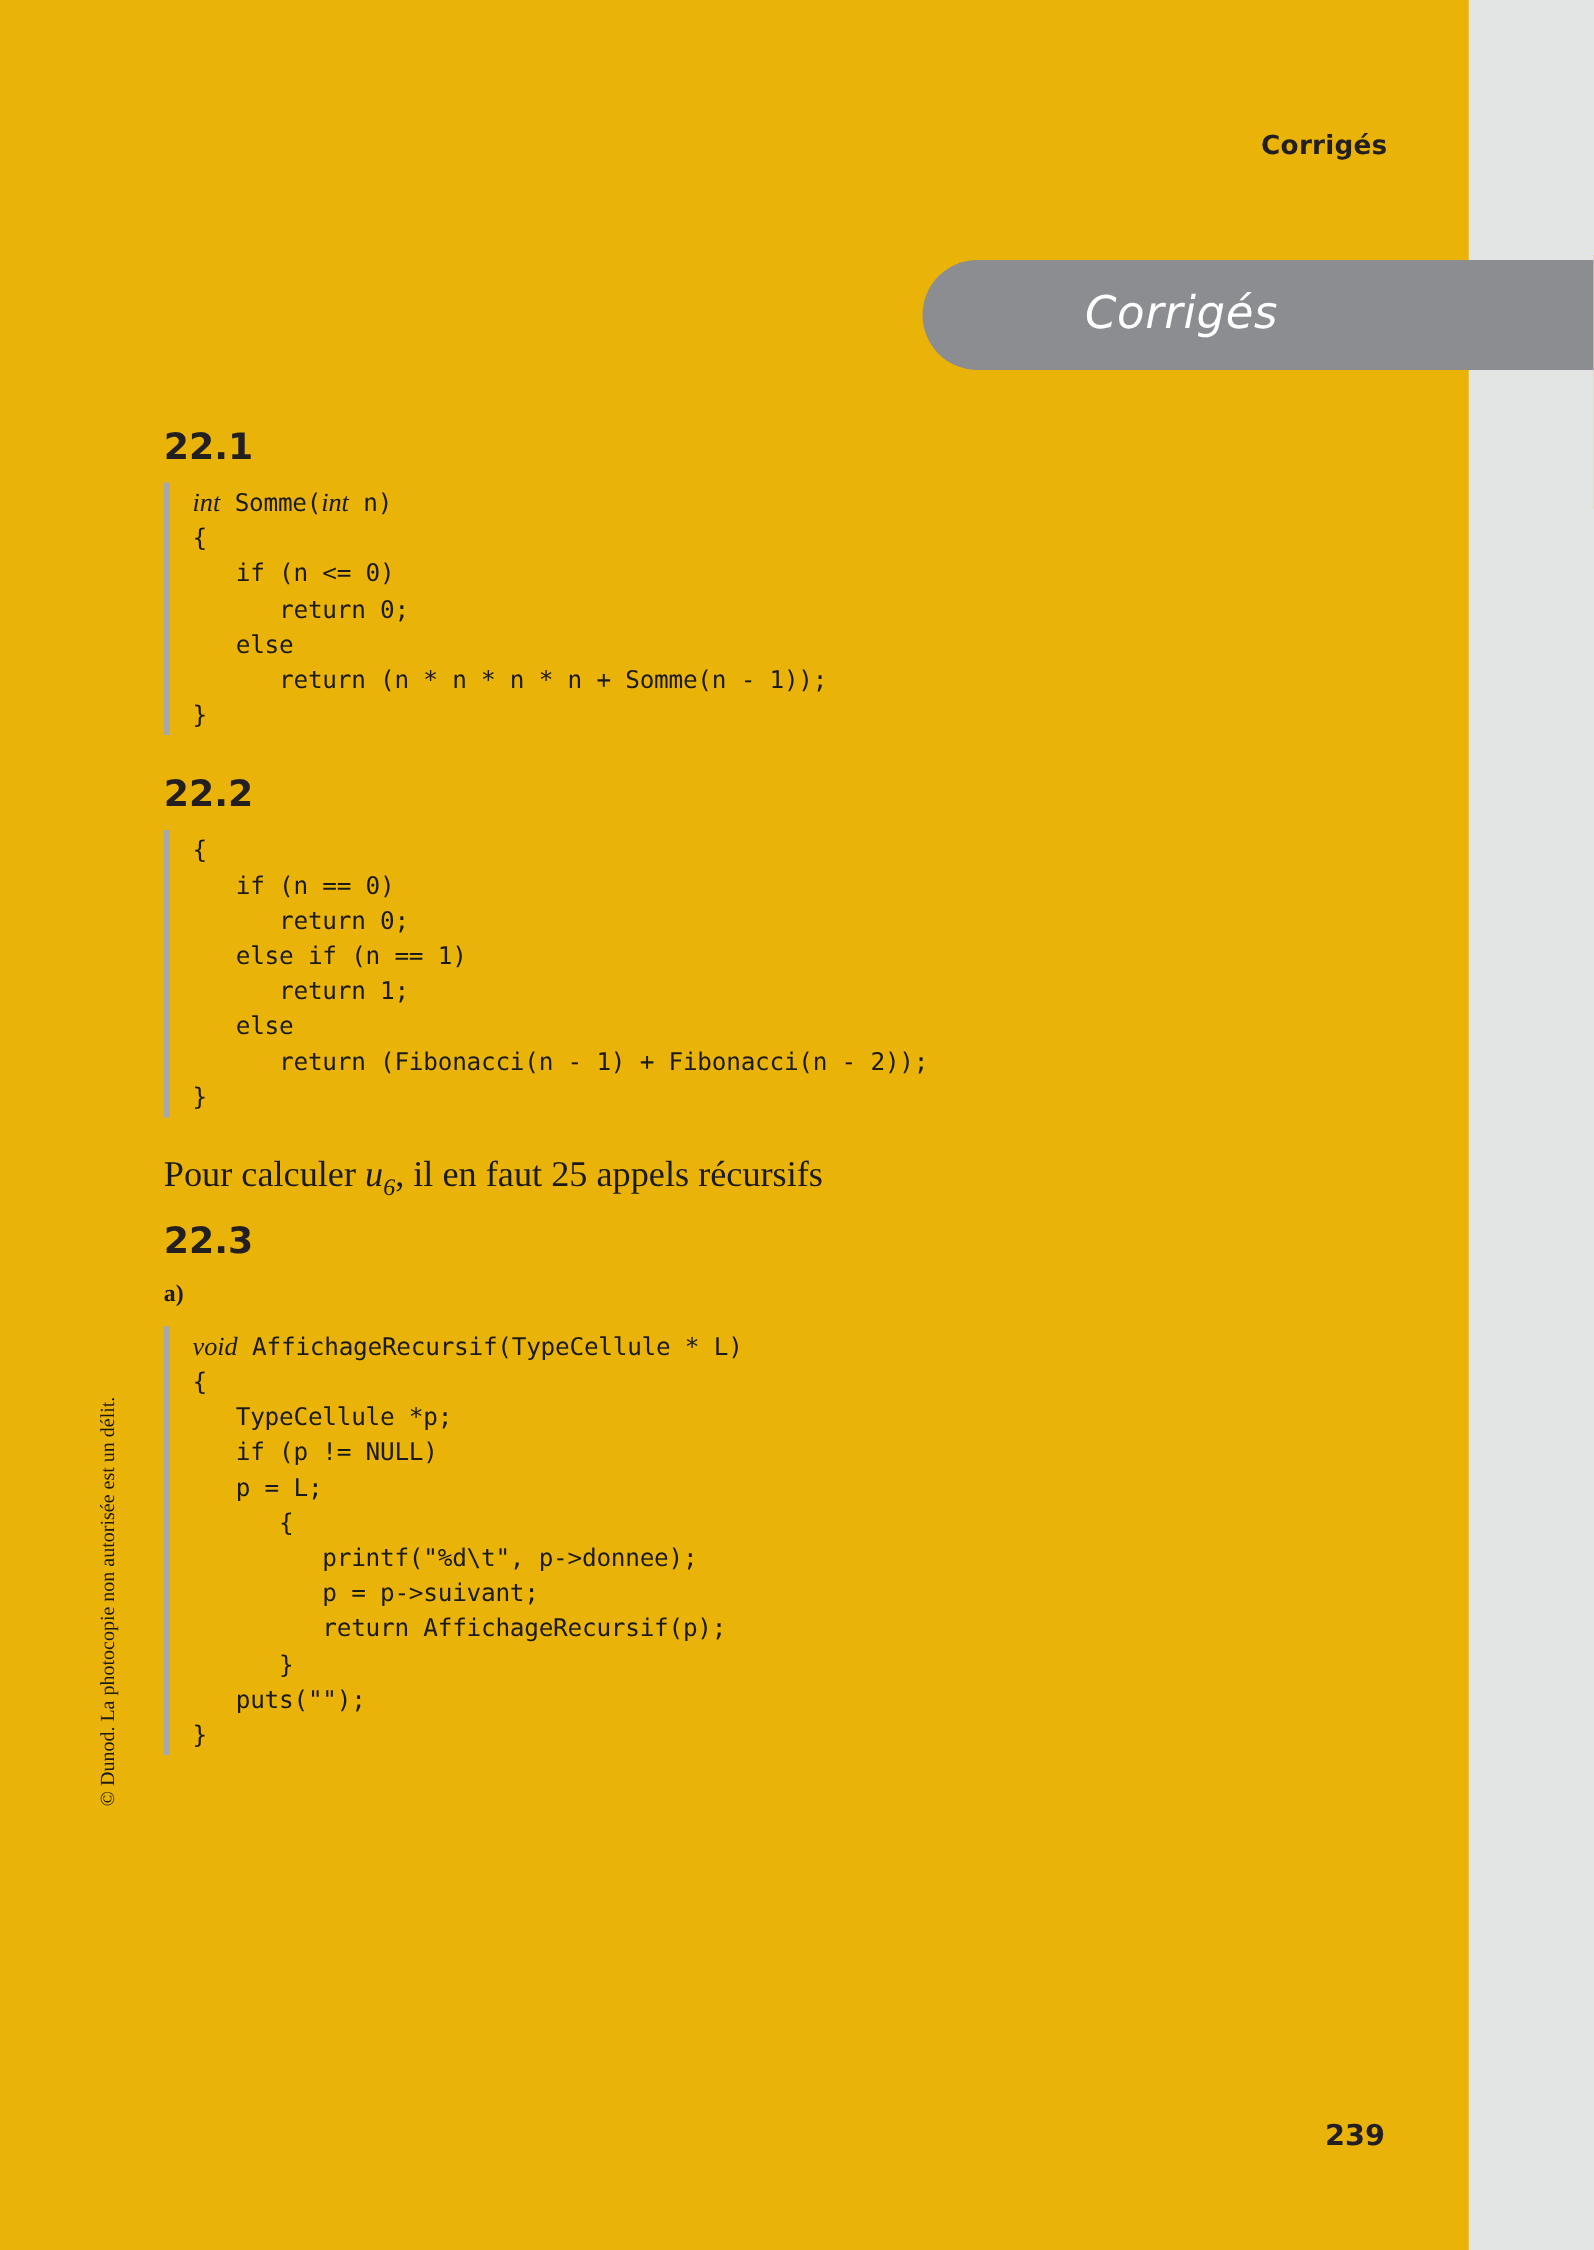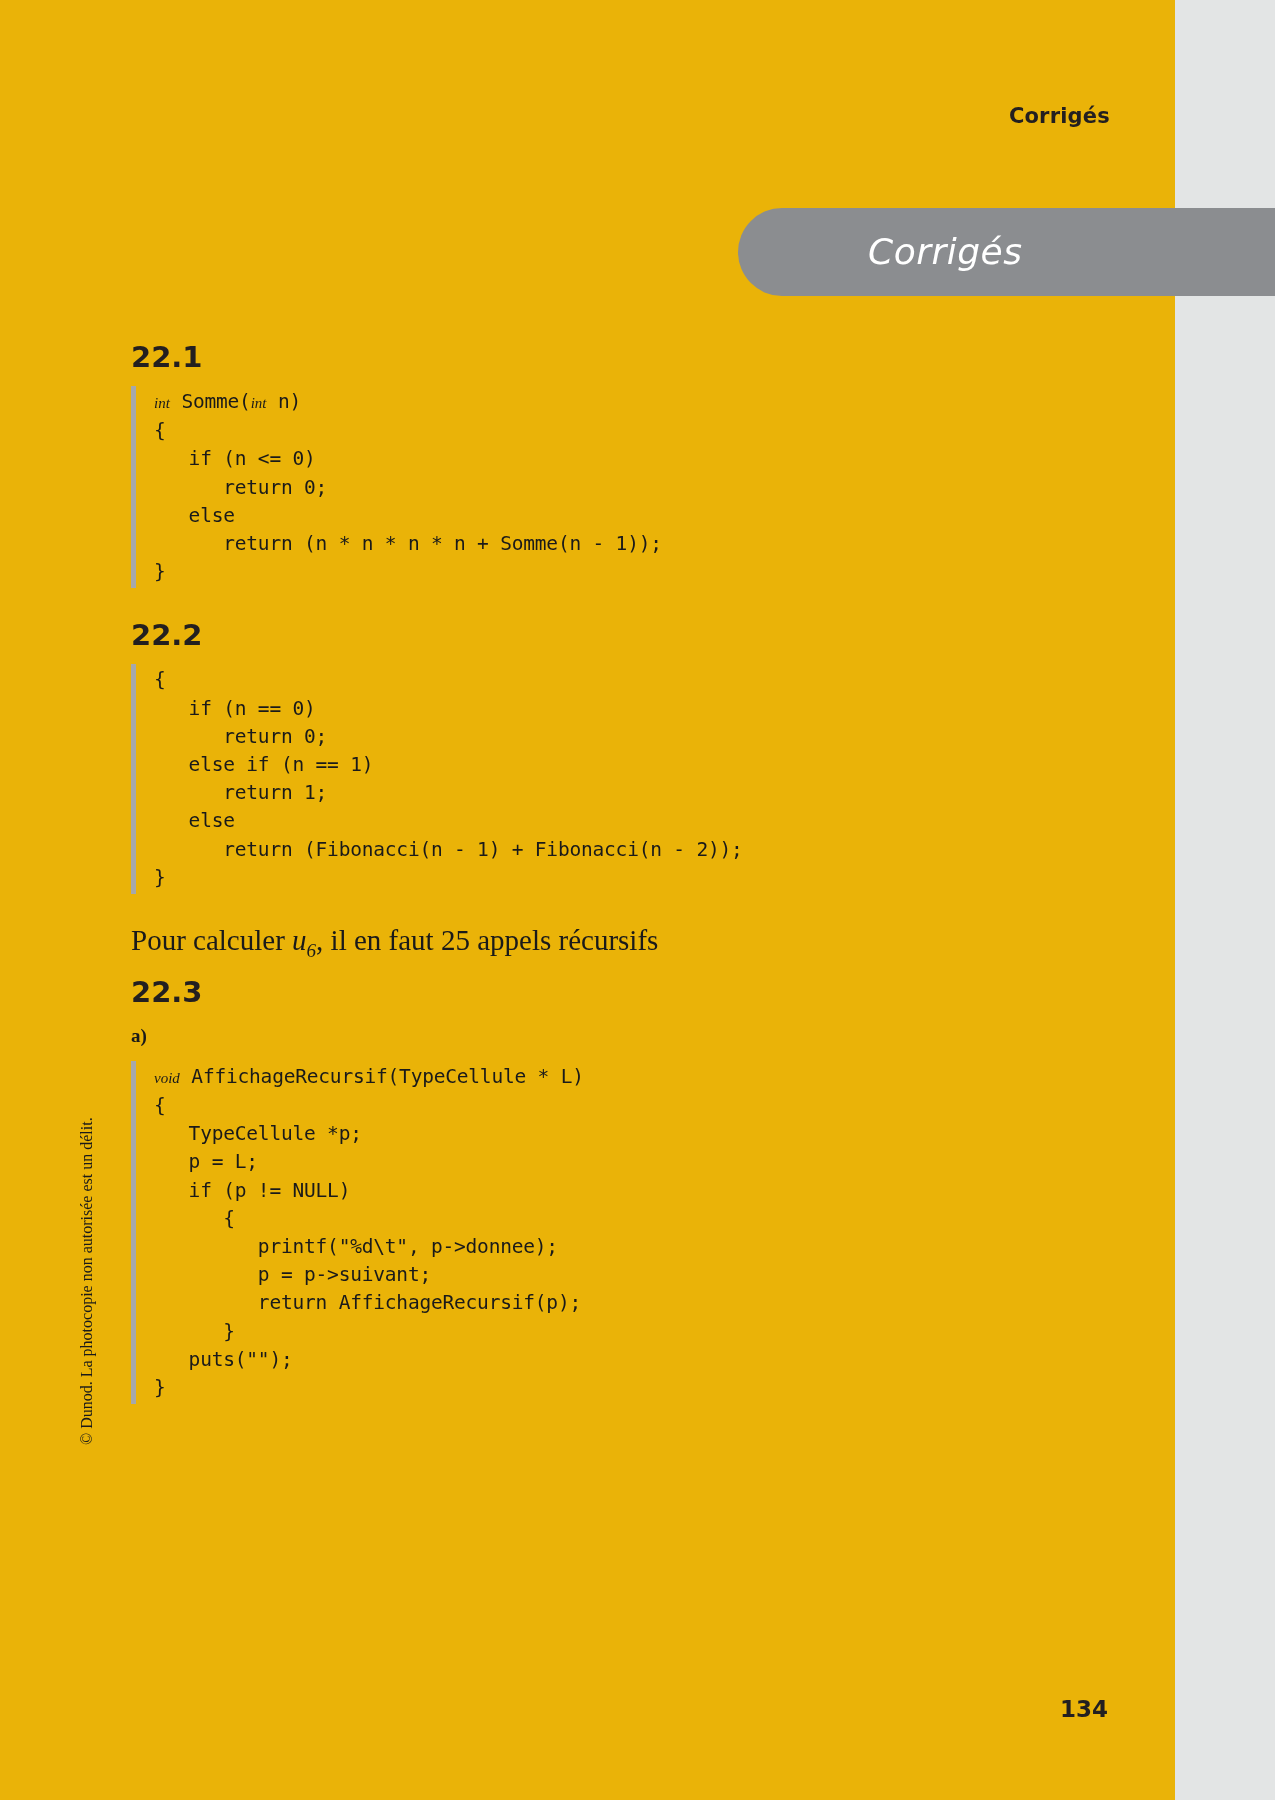--- a/index.html
+++ b/index.html
@@ -100,21 +100,21 @@
     font-family: "DejaVu Sans Mono", monospace;
     font-size: 19.5px;
     line-height: 28.2px;
     white-space: pre;
     color: #1a1a1a;
     letter-spacing: -0.2px;
   }
   .kw {
     font-family: "Liberation Serif", serif;
     font-style: italic;
-    font-size: 15px;
+    font-size: 21px;
     letter-spacing: 0;
   }
 
   .para {
     font-family: "Liberation Serif", serif;
     font-size: 29px;
     line-height: 32px;
     margin: 0 0 8px 0;
     color: #1a1a1a;
   }
@@ -189,30 +189,30 @@
     </div>
 
     <p class="para"><span>Pour calculer </span><span class="var">u</span><sub>6</sub><span>, il en faut 25 appels récursifs</span></p>
 
     <div class="ex-number sub">22.3</div>
     <div class="sub-label">a)</div>
     <div class="code-block">
       <div class="code-line"><span class="kw">void</span><span> AffichageRecursif(TypeCellule * L)</span></div>
       <div class="code-line">{</div>
       <div class="code-line">   TypeCellule *p;</div>
+      <div class="code-line">   if (p != NULL)</div>
       <div class="code-line">   p = L;</div>
-      <div class="code-line">   if (p != NULL)</div>
       <div class="code-line">      {</div>
       <div class="code-line">         printf("%d\t", p-&gt;donnee);</div>
       <div class="code-line">         p = p-&gt;suivant;</div>
       <div class="code-line">         return AffichageRecursif(p);</div>
       <div class="code-line">      }</div>
       <div class="code-line">   puts("");</div>
       <div class="code-line">}</div>
     </div>
 
   </div>
 
   <div class="copyright">© Dunod. La photocopie non autorisée est un délit.</div>
 
-  <div class="folio">134</div>
+  <div class="folio">239</div>
 
 </div>
 
 </body></html>

